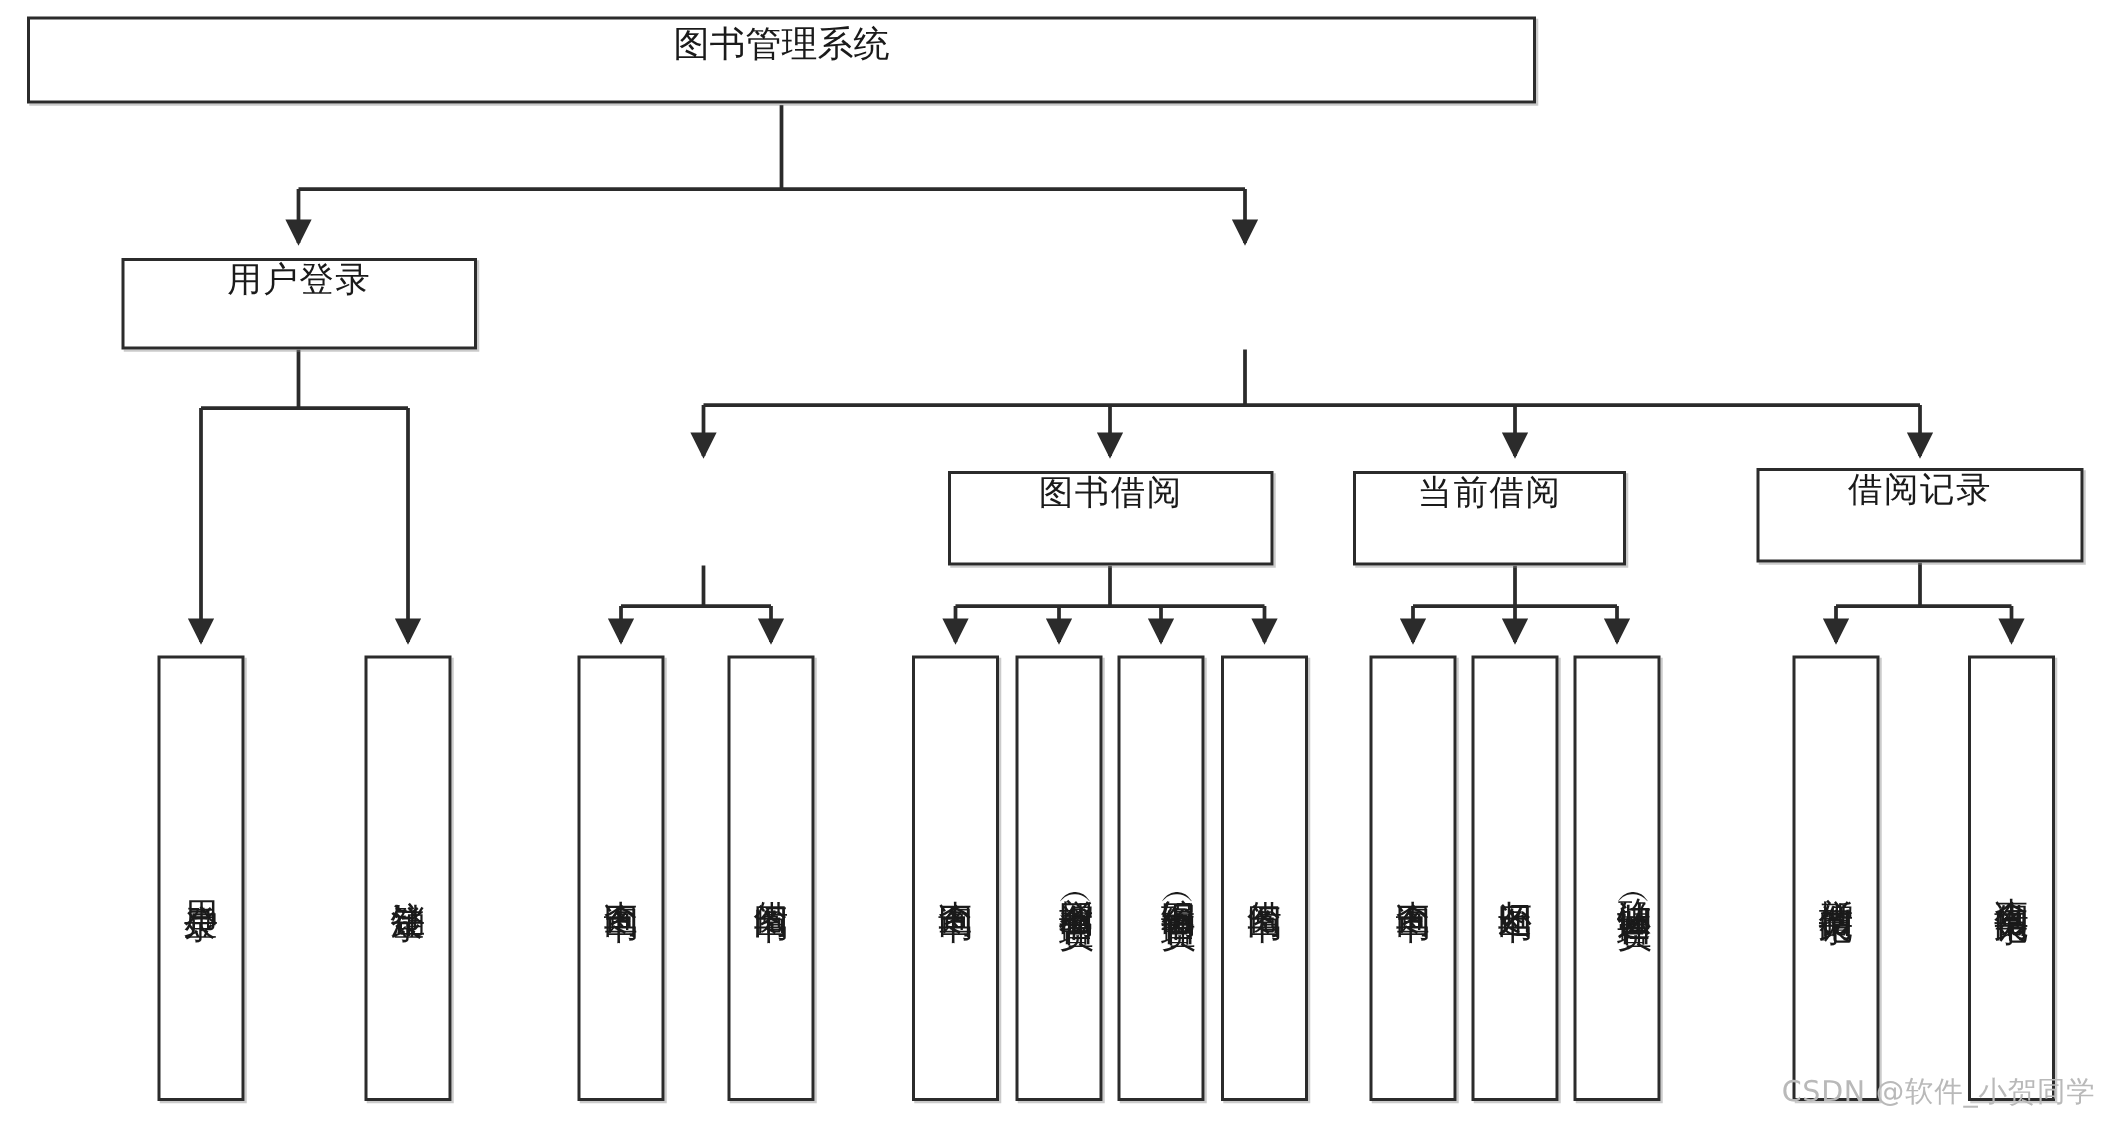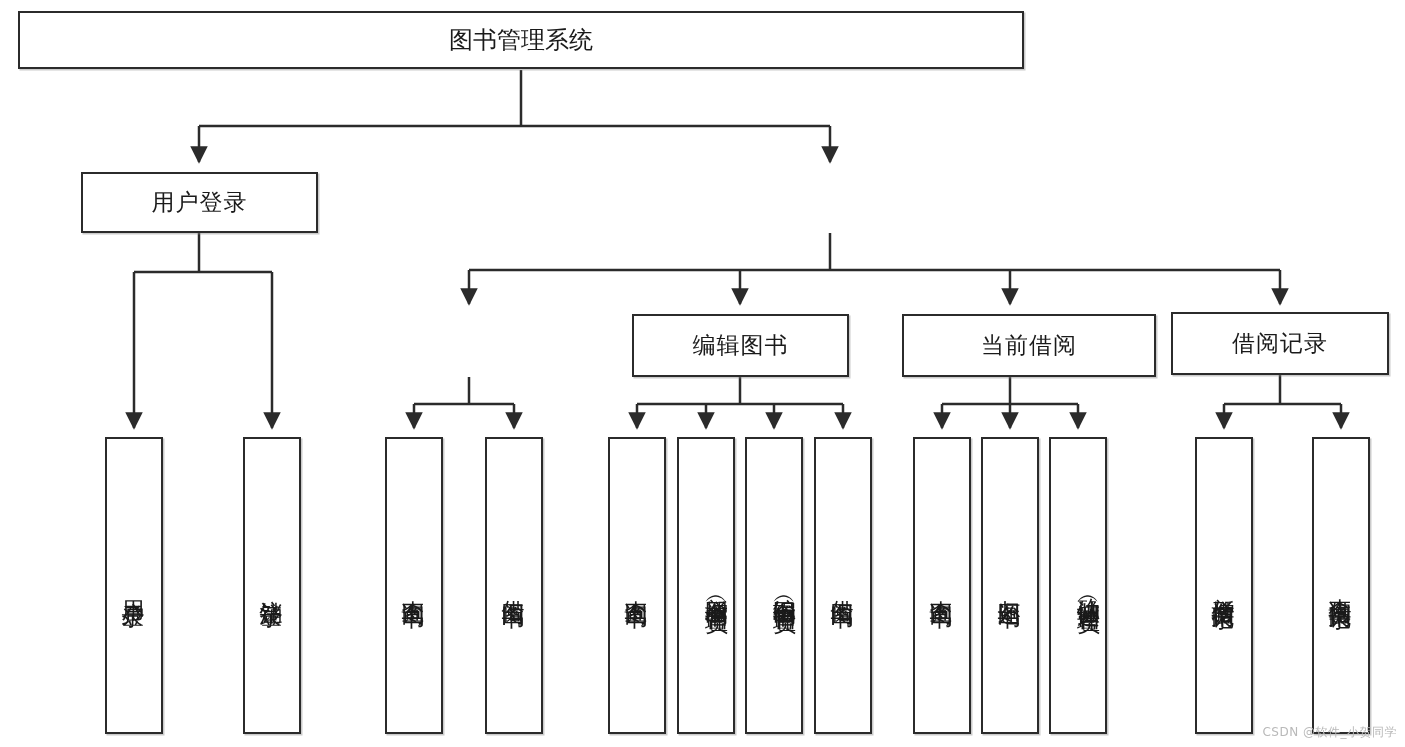--- a/index.html
+++ b/index.html
@@ -24,21 +24,20 @@
     width: 1405px;
     height: 747px;
     pointer-events: none;
   }
   .node {
     position: absolute;
     box-sizing: border-box;
     border: 2.5px solid #2b2b2b;
     background: #ffffff;
     display: flex;
-    align-items: center;
     justify-content: center;
     color: #1a1a1a;
     box-shadow: 1.5px 1.5px 0 rgba(140,140,140,0.45);
   }
   .node.horiz {
     font-size: 23px;
     letter-spacing: 1px;
     line-height: 1.2;
   }
   .node.root {
@@ -59,21 +58,21 @@
   }
   .node.vert > span {
     writing-mode: vertical-rl;
     text-orientation: upright;
     display: block;
   }
   .watermark {
     position: absolute;
     right: 8px;
     bottom: 6px;
-    font-size: 12px;
+    font-size: 19px;
     color: #b9b9b9;
     letter-spacing: 0.5px;
     white-space: nowrap;
     font-family: "DejaVu Sans", "Liberation Sans", sans-serif;
   }
 </style>
 </head>
 <body>
 
 <div id="canvas">
@@ -130,23 +129,23 @@
 
   <div class="node root" style="left:18px; top:11px; width:1006px; height:58px;">
     <span>图书管理系统</span>
   </div>
 
   <div class="node horiz" style="left:81px; top:172px; width:237px; height:61px;">
     <span>用户登录</span>
   </div>
 
   <div class="node horiz" style="left:632px; top:314px; width:217px; height:63px;">
-    <span>编辑图书</span>
+    <span>图书借阅</span>
   </div>
-  <div class="node horiz" style="left:902px; top:314px; width:254px; height:63px;">
+  <div class="node horiz" style="left:902px; top:314px; width:182px; height:63px;">
     <span>当前借阅</span>
   </div>
   <div class="node horiz" style="left:1171px; top:312px; width:218px; height:63px;">
     <span>借阅记录</span>
   </div>
 
   <div class="node vert mid" style="left:105px; top:437px; width:58px; height:297px;">
     <span>用户登录</span>
   </div>
   <div class="node vert mid" style="left:243px; top:437px; width:58px; height:297px;">

